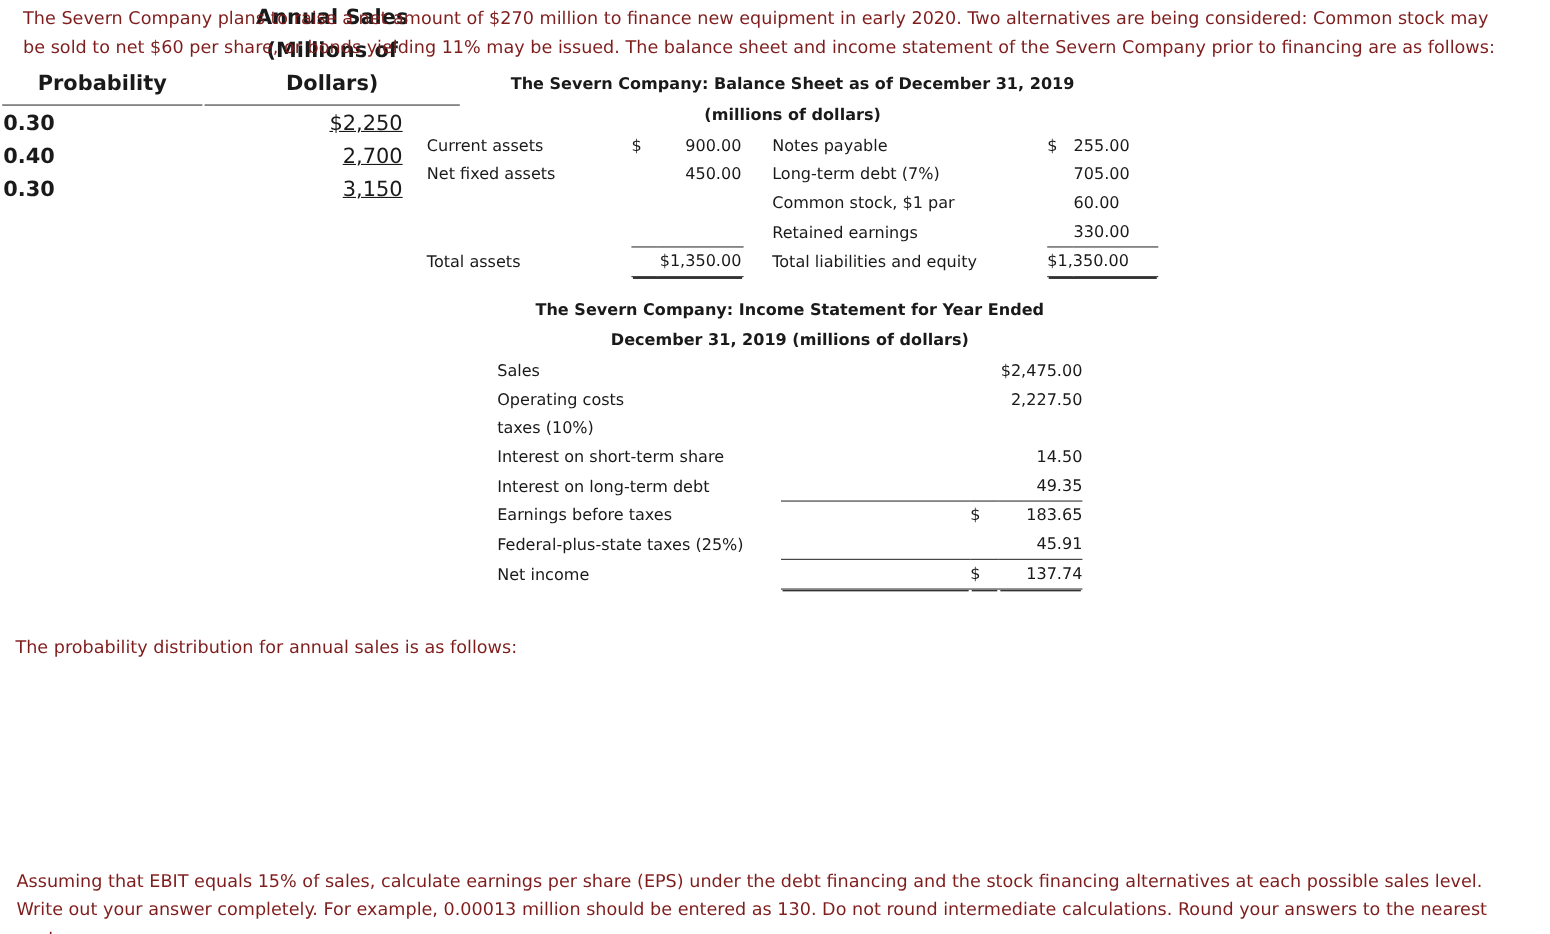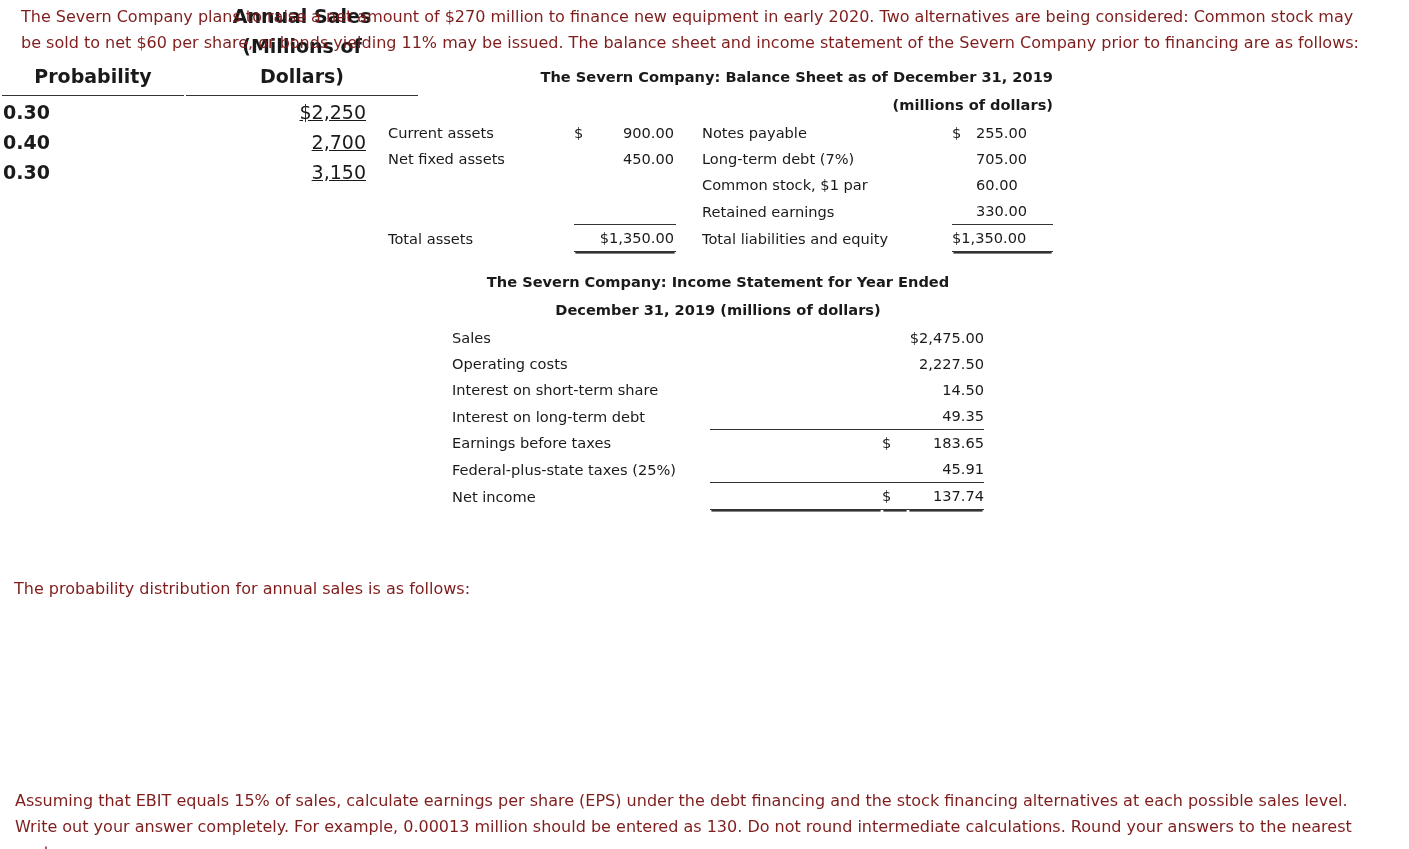--- a/index.html
+++ b/index.html
@@ -51,21 +51,21 @@
 
   
   .rule-top { border-top: 1.6px solid #333; }
   .rule-dbl {
     border-bottom: 1.6px solid #333;
     box-shadow: 0 3px 0 -1.4px #333;
   }
 
   
   #balance-sheet { left: 388px; top: 64px; }
-  #balance-sheet .bs-title td { padding-bottom: 2px; text-align: right; }
+  #balance-sheet .bs-title td { padding-bottom: 2px; }
   #balance-sheet .lbl-l { width: 186px; }
   #balance-sheet .cur-l { width: 24px; text-align: left; }
   #balance-sheet .amt-l { width: 76px; text-align: right; padding-right: 2px; }
   #balance-sheet .gap { width: 24px; }
   #balance-sheet .lbl-r { width: 250px; padding-left: 2px; }
   #balance-sheet .cur-r { width: 24px; text-align: left; }
   #balance-sheet .amt-r { width: 76px; text-align: left; padding-right: 1px; }
 
   
   #income-statement { left: 452px; top: 269px; }
@@ -175,20 +175,26 @@
     </tr>
 
     <tr>
       <td class="lbl">Operating costs</td>
       <td class="spacer"></td>
       <td class="cur"></td>
       <td class="amt">2,227.50</td>
     </tr>
 
 
+    <tr class="wrap-row">
+      <td class="lbl">taxes (10%)</td>
+      <td class="spacer"></td>
+      <td class="cur"></td>
+      <td class="amt"></td>
+    </tr>
 
     <tr>
       <td class="lbl">Interest on short-term share</td>
       <td class="spacer"></td>
       <td class="cur"></td>
       <td class="amt">14.50</td>
     </tr>
 
     <tr>
       <td class="lbl">Interest on long-term debt</td>

